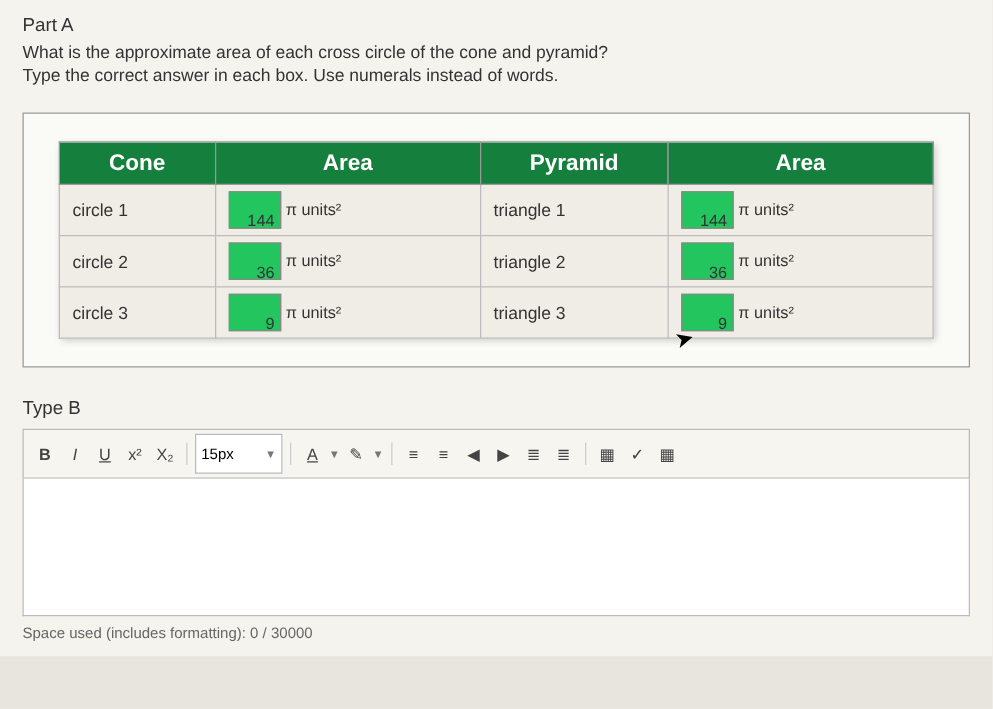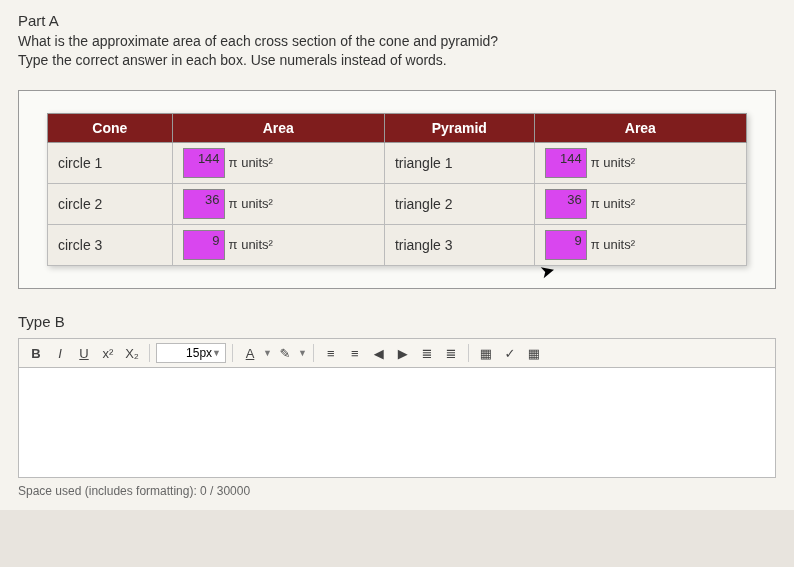--- a/index.html
+++ b/index.html
@@ -3,45 +3,45 @@
 <meta charset="utf-8">
 <style>
 * { box-sizing: border-box; margin: 0; padding: 0; }
 body { font-family: Arial, Helvetica, sans-serif; background: #e8e4de; width: 794px; height: 567px; overflow: hidden; position: relative; }
 .page { background: #f5f3ee; padding: 12px 18px; }
 .part-label { font-weight: normal; font-size: 15px; color: #333; margin-bottom: 4px; }
 .question { font-size: 14px; color: #333; margin-bottom: 3px; }
 .instruction { font-size: 14px; color: #333; margin-bottom: 22px; }
 .table-wrap { border: 1px solid #999; padding: 22px 28px; background: #fafaf7; margin-bottom: 24px; }
 table.cross { border-collapse: collapse; width: 100%; box-shadow: 2px 2px 6px rgba(0,0,0,0.2); }
-table.cross th { background: #7f1d1d; color: #fff; font-weight: bold; padding: 6px 2px; font-size: 14px; border: 1px solid #999; text-align: center; }
+table.cross th { background: #15803d; color: #fff; font-weight: bold; padding: 6px 2px; font-size: 18px; border: 1px solid #999; text-align: center; }
 table.cross td { background: #f0ede6; border: 1px solid #bbb; padding: 5px 10px; font-size: 14px; color: #333; }
 .area-cell { text-align: left; white-space: nowrap; }
-.num-box { display: inline-block; border: 1px solid #888; background: #d946ef; width: 42px; height: 30px; text-align: right; padding: 0 4px; font-size: 13px; line-height: 20px; vertical-align: middle; }
+.num-box { display: inline-block; border: 1px solid #888; background: #22c55e; width: 42px; height: 30px; text-align: right; padding: 13px 4px; font-size: 13px; line-height: 20px; vertical-align: middle; }
 .unit { font-size: 13px; margin-left: 4px; }
 .partb { margin-top: 18px; }
 .partb .question { font-size: 14px; color: #333; }
 .toolbar { border: 1px solid #bbb; background: #f7f5f0; display: flex; align-items: center; gap: 2px; padding: 3px 6px; margin-top: 8px; }
 .tb-btn { min-width: 22px; height: 22px; display: inline-flex; align-items: center; justify-content: center; font-size: 13px; color: #444; cursor: pointer; padding: 0 3px; }
 .tb-btn.bold { font-weight: bold; }
 .tb-btn.italic { font-style: italic; }
 .tb-btn.underline { text-decoration: underline; }
 .tb-sep { width: 1px; height: 18px; background: #ccc; margin: 0 4px; }
-.fontsize { border: 1px solid #bbb; background: #fff; height: 20px; width: 70px; font-size: 12px; padding: 0 4px; display: flex; align-items: center; justify-content: flex-end; }
+.fontsize { border: 1px solid #bbb; background: #fff; height: 32px; width: 70px; font-size: 12px; padding: 0 4px; display: flex; align-items: center; justify-content: space-between; }
 .chev { font-size: 9px; color: #777; }
 .editor-area { background: #fff; border: 1px solid #bbb; border-top: none; height: 110px; }
 .space-used { font-size: 12px; color: #666; margin-top: 6px; }
 .cursor { position: absolute; left: 540px; top: 260px; font-size: 18px; color: #000; transform: rotate(-15deg); }
 </style>
 </head>
 <body>
 
 <div class="page">
   <div class="part-label">Part A</div>
-  <div class="question">What is the approximate area of each cross section of the cone and pyramid?</div>
+  <div class="question">What is the approximate area of each cross circle of the cone and pyramid?</div>
   <div class="instruction">Type the correct answer in each box. Use numerals instead of words.</div>
 
   <div class="table-wrap">
     <table class="cross">
       <thead>
         <tr>
           <th>Cone</th>
           <th>Area</th>
           <th>Pyramid</th>
           <th>Area</th>

